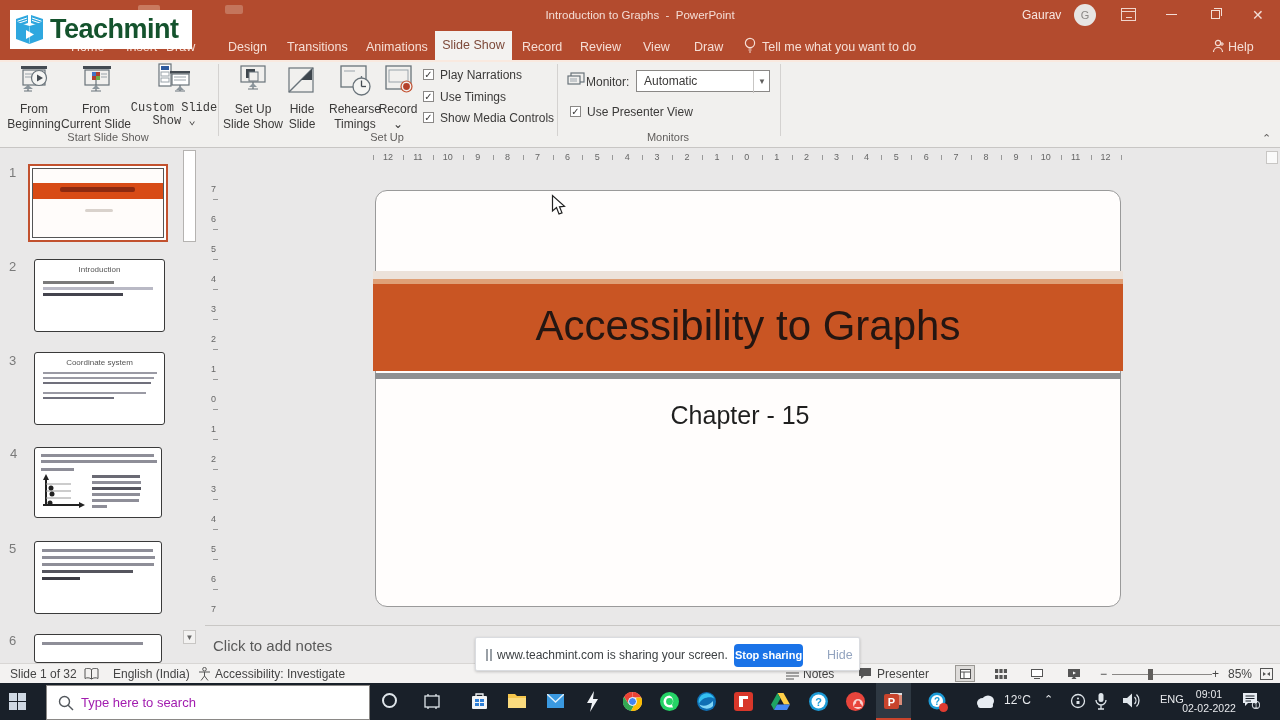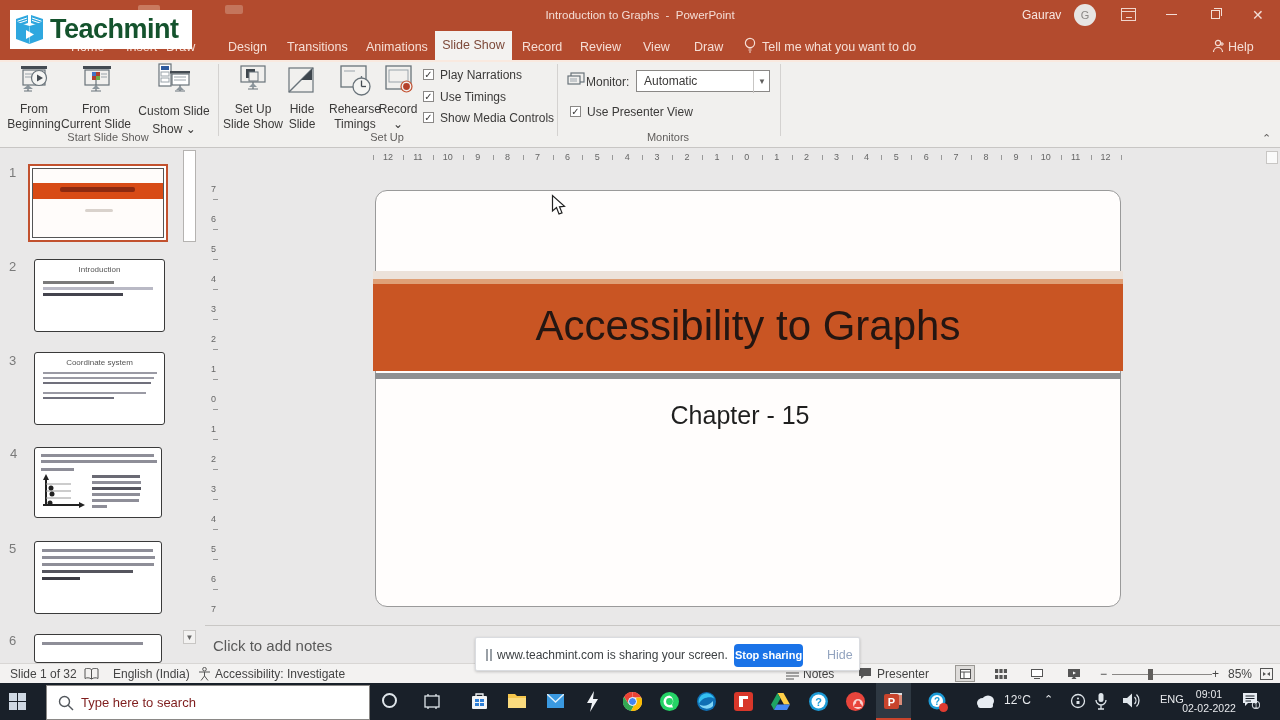--- a/index.html
+++ b/index.html
@@ -139,21 +139,21 @@
   </svg>
   <svg class="abs" style="left:567px;top:12px;" width="18" height="16" viewBox="0 0 18 16">
     <rect x="4" y="1" width="13" height="9" fill="none" stroke="#69737a" stroke-width="1.2"></rect>
     <rect x="1" y="4" width="12" height="8" fill="#f1f0ee" stroke="#69737a" stroke-width="1.2"></rect>
     <line x1="3" y1="7" x2="10" y2="7" stroke="#9aa3aa" stroke-width="1"></line>
     <line x1="3" y1="9" x2="10" y2="9" stroke="#9aa3aa" stroke-width="1"></line>
   </svg>
 
   <div class="abs" style="left:-4px;top:42px;width:76px;text-align:center;line-height:15px;">From<br>Beginning</div>
   <div class="abs" style="left:58px;top:42px;width:76px;text-align:center;line-height:15px;">From<br>Current Slide</div>
-  <div class="abs" style="left:130px;top:42px;width:88px;text-align:center;line-height:18px;">Custom Slide<br>Show ⌄</div>
+  <div class="abs" style="left:130px;top:42px;width:88px;text-align:center;line-height:13px;font-family:Liberation Mono, monospace;">Custom Slide<br>Show ⌄</div>
   <div class="abs" style="left:215px;top:42px;width:76px;text-align:center;line-height:15px;">Set Up<br>Slide Show</div>
   <div class="abs" style="left:272px;top:42px;width:60px;text-align:center;line-height:15px;">Hide<br>Slide</div>
   <div class="abs" style="left:318px;top:42px;width:74px;text-align:center;line-height:15px;">Rehearse<br>Timings</div>
   <div class="abs" style="left:368px;top:42px;width:60px;text-align:center;line-height:15px;">Record<br>⌄</div>
 
   <div class="abs" style="left:423px;top:9px;width:11px;height:11px;border:1px solid #8a8886;background:#fff;font-size:10px;line-height:10px;text-align:center;">✓</div>
   <div class="abs" style="left:440px;top:8px;">Play Narrations</div>
   <div class="abs" style="left:423px;top:31px;width:11px;height:11px;border:1px solid #8a8886;background:#fff;font-size:10px;line-height:10px;text-align:center;">✓</div>
   <div class="abs" style="left:440px;top:30px;">Use Timings</div>
   <div class="abs" style="left:423px;top:52px;width:11px;height:11px;border:1px solid #8a8886;background:#fff;font-size:10px;line-height:10px;text-align:center;">✓</div>
@@ -411,21 +411,21 @@
     <rect x="0" y="0" width="8" height="8" fill="#cfd8e3"></rect>
       <rect x="9" y="0" width="8" height="8" fill="#cfd8e3"></rect>
     <rect x="0" y="9" width="8" height="8" fill="#cfd8e3"></rect>
       <rect x="9" y="9" width="8" height="8" fill="#cfd8e3"></rect>
   </svg>
   <div class="abs" style="left:46px;top:2px;width:324px;height:35px;background:#ffffff;border:1px solid #8a8886;">
     <svg class="abs" style="left:11px;top:9px;" width="16" height="16" viewBox="0 0 16 16">
         <circle cx="6.5" cy="6.5" r="5" fill="none" stroke="#52575c" stroke-width="1.4"></circle>
         <line x1="10.2" y1="10.2" x2="15" y2="15" stroke="#52575c" stroke-width="1.4"></line>
       </svg>
-    <span class="abs" style="left:34px;top:9px;color:#7f1d1d;font-size:13px;">Type here to search</span>
+    <span class="abs" style="left:34px;top:9px;color:#a21caf;font-size:13px;">Type here to search</span>
   </div>
   <div id="taskicons" style="position:absolute;left:0;top:0;width:1280px;height:37px;">
     <div class="abs" style="left:382px;top:10px;width:15px;height:15px;border:2px solid #dfe5ea;border-radius:50%;"></div>
     <svg class="abs" style="left:424px;top:11px;" width="16" height="15" viewBox="0 0 16 15">
       <rect x="1" y="2" width="14" height="11" fill="none" stroke="#dfe5ea" stroke-width="1.3"></rect>
       <path d="M4 2 L4 0 M12 2 L12 0 M4 13 L4 15 M12 13 L12 15" stroke="#dfe5ea" stroke-width="1.3"></path>
     </svg>
     <svg class="abs" style="left:471px;top:10px;" width="17" height="17" viewBox="0 0 17 17">
       <rect x="1" y="3" width="15" height="13" rx="1" fill="#f2f4f6"></rect>
       <path d="M5 3 L5 1 L12 1 L12 3" stroke="#f2f4f6" stroke-width="1.3" fill="none"></path>

